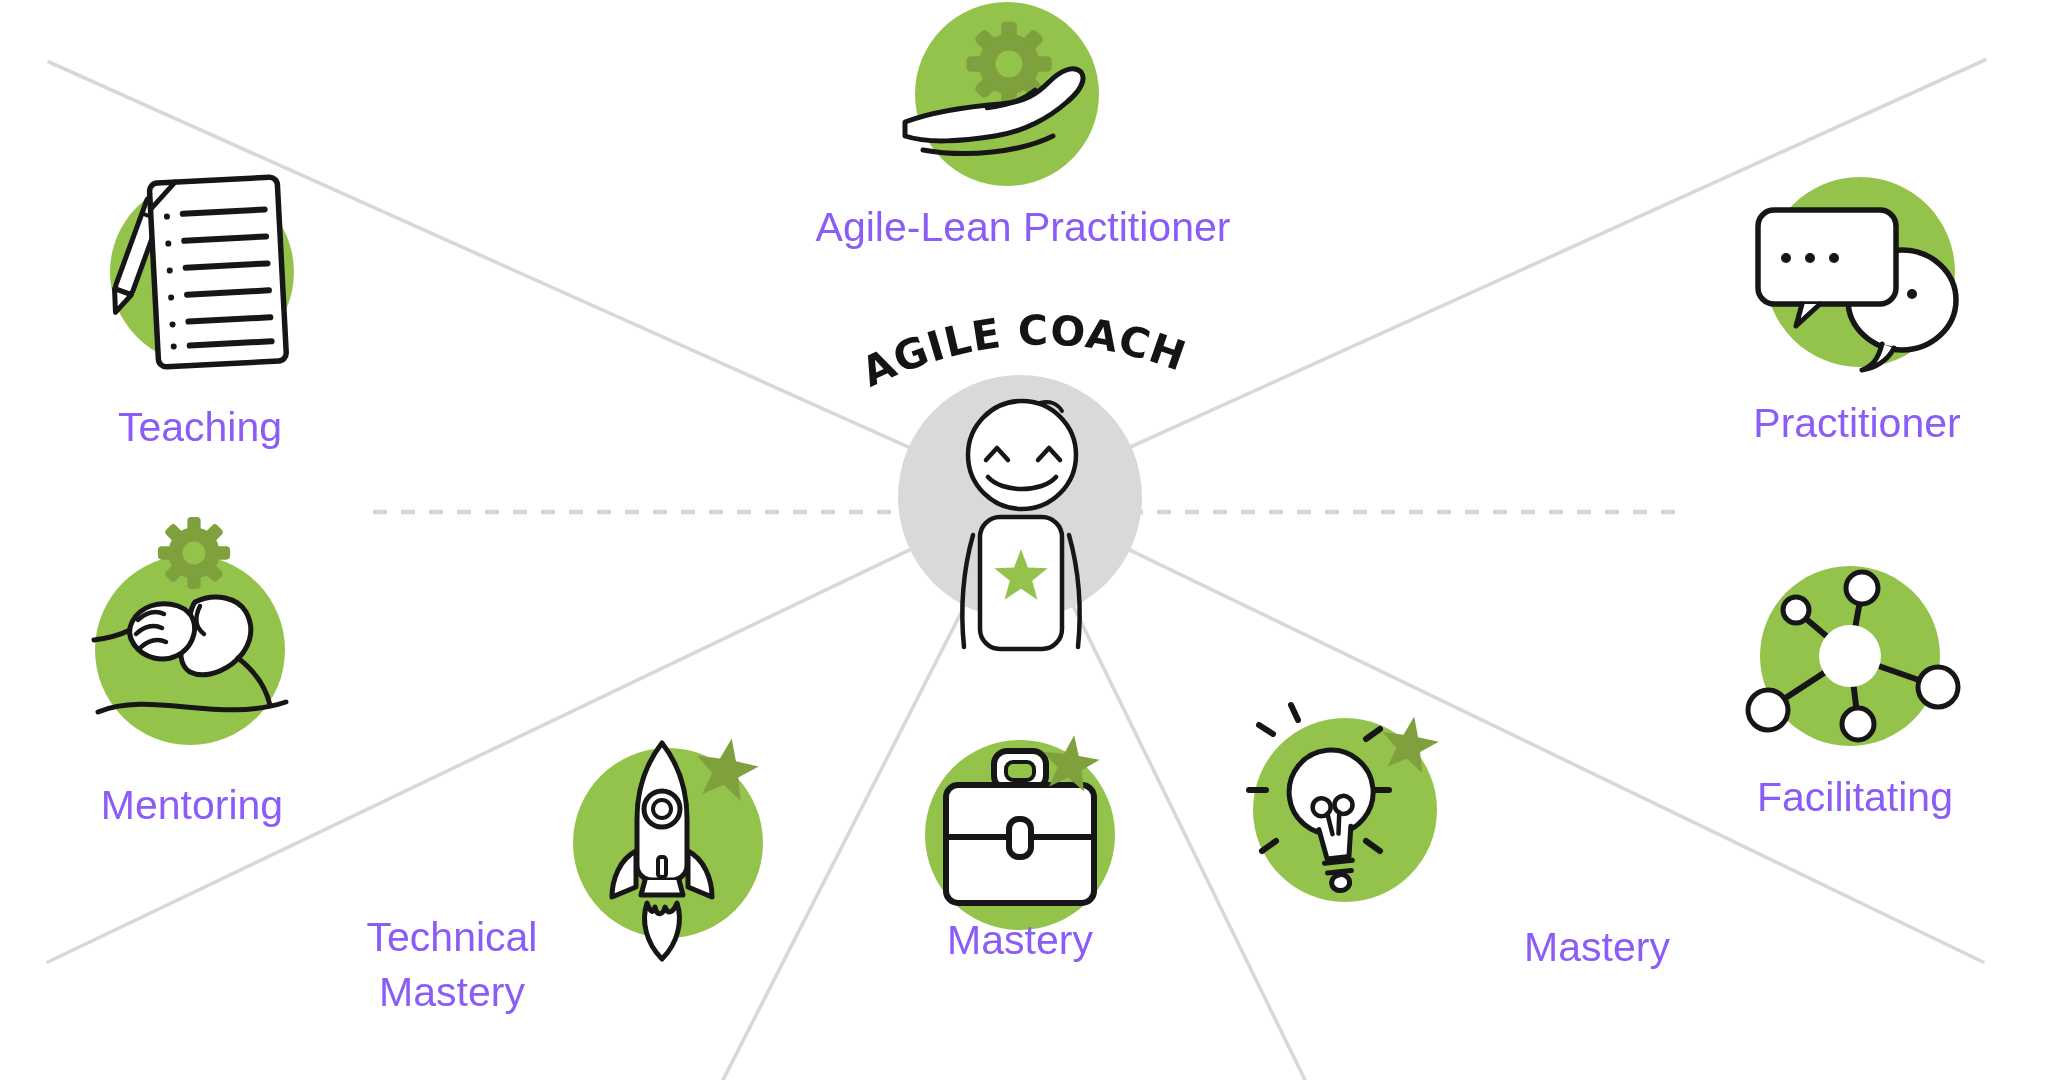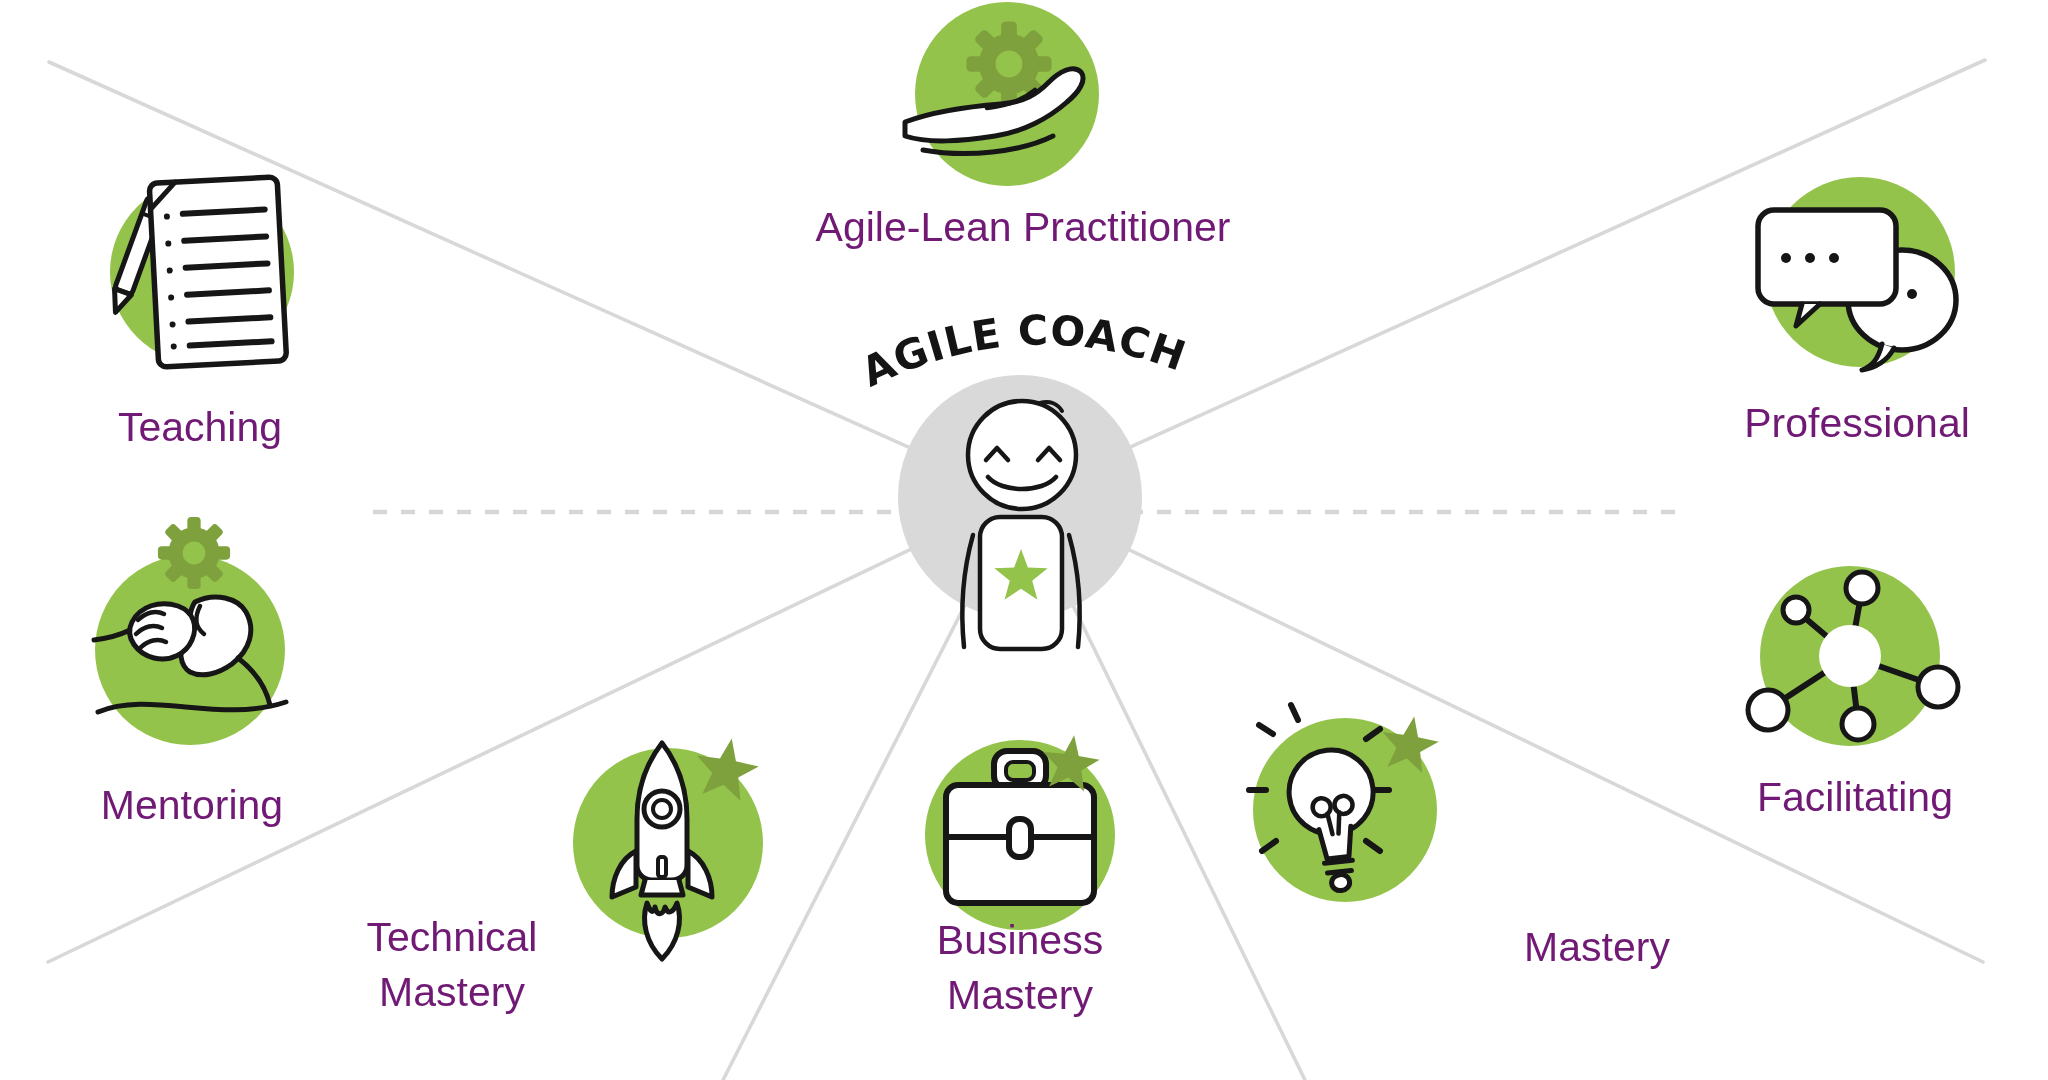--- a/index.html
+++ b/index.html
@@ -9,21 +9,21 @@
     font-family:"Liberation Sans", sans-serif;
   }
   .layer{position:absolute;left:0;top:0;}
   .icon-svg{position:absolute;}
   .node-label{
     position:absolute;
     transform:translateX(-50%);
     text-align:center;
     font-size:41px;
     line-height:55px;
-    color:#701a75;
+    color:#8b5cf6;
     white-space:nowrap;
   }
   .node-label span{display:block;}
   .stroke{stroke:#161616;stroke-linecap:round;stroke-linejoin:round;fill:none;}
   .fillw{fill:#ffffff;stroke:#161616;stroke-linecap:round;stroke-linejoin:round;}
 </style>
 </head>
 <body>
 
 <svg class="layer" width="2048" height="1080" viewBox="0 0 2048 1080">
@@ -239,33 +239,32 @@
   <g transform="translate(64,-64) scale(0.6) rotate(10)">
     <path d="M0,-50 L12.3,-17 L47.6,-15.5 L20,6.5 L29.4,40.5 L0,21 L-29.4,40.5 L-20,6.5 L-47.6,-15.5 L-12.3,-17 Z" fill="#7ea13d"></path>
   </g>
 </svg>
 
 <div class="node-label" style="left:1023px;top:200px">
   <span>Agile-Lean Practitioner</span>
 </div>
 
 <div class="node-label" style="left:1857px;top:396px">
-  <span>Professional</span>
+  <span>Practitioner</span>
 </div>
 
 <div class="node-label" style="left:1855px;top:770px">
   <span>Facilitating</span>
 </div>
 
 <div class="node-label" style="left:1597px;top:920px">
   <span>Mastery</span>
 </div>
 
 <div class="node-label" style="left:1020px;top:913px">
-  <span>Business</span>
   <span>Mastery</span>
 </div>
 
 <div class="node-label" style="left:452px;top:910px">
   <span>Technical</span>
   <span>Mastery</span>
 </div>
 
 <div class="node-label" style="left:192px;top:778px">
   <span>Mentoring</span>

